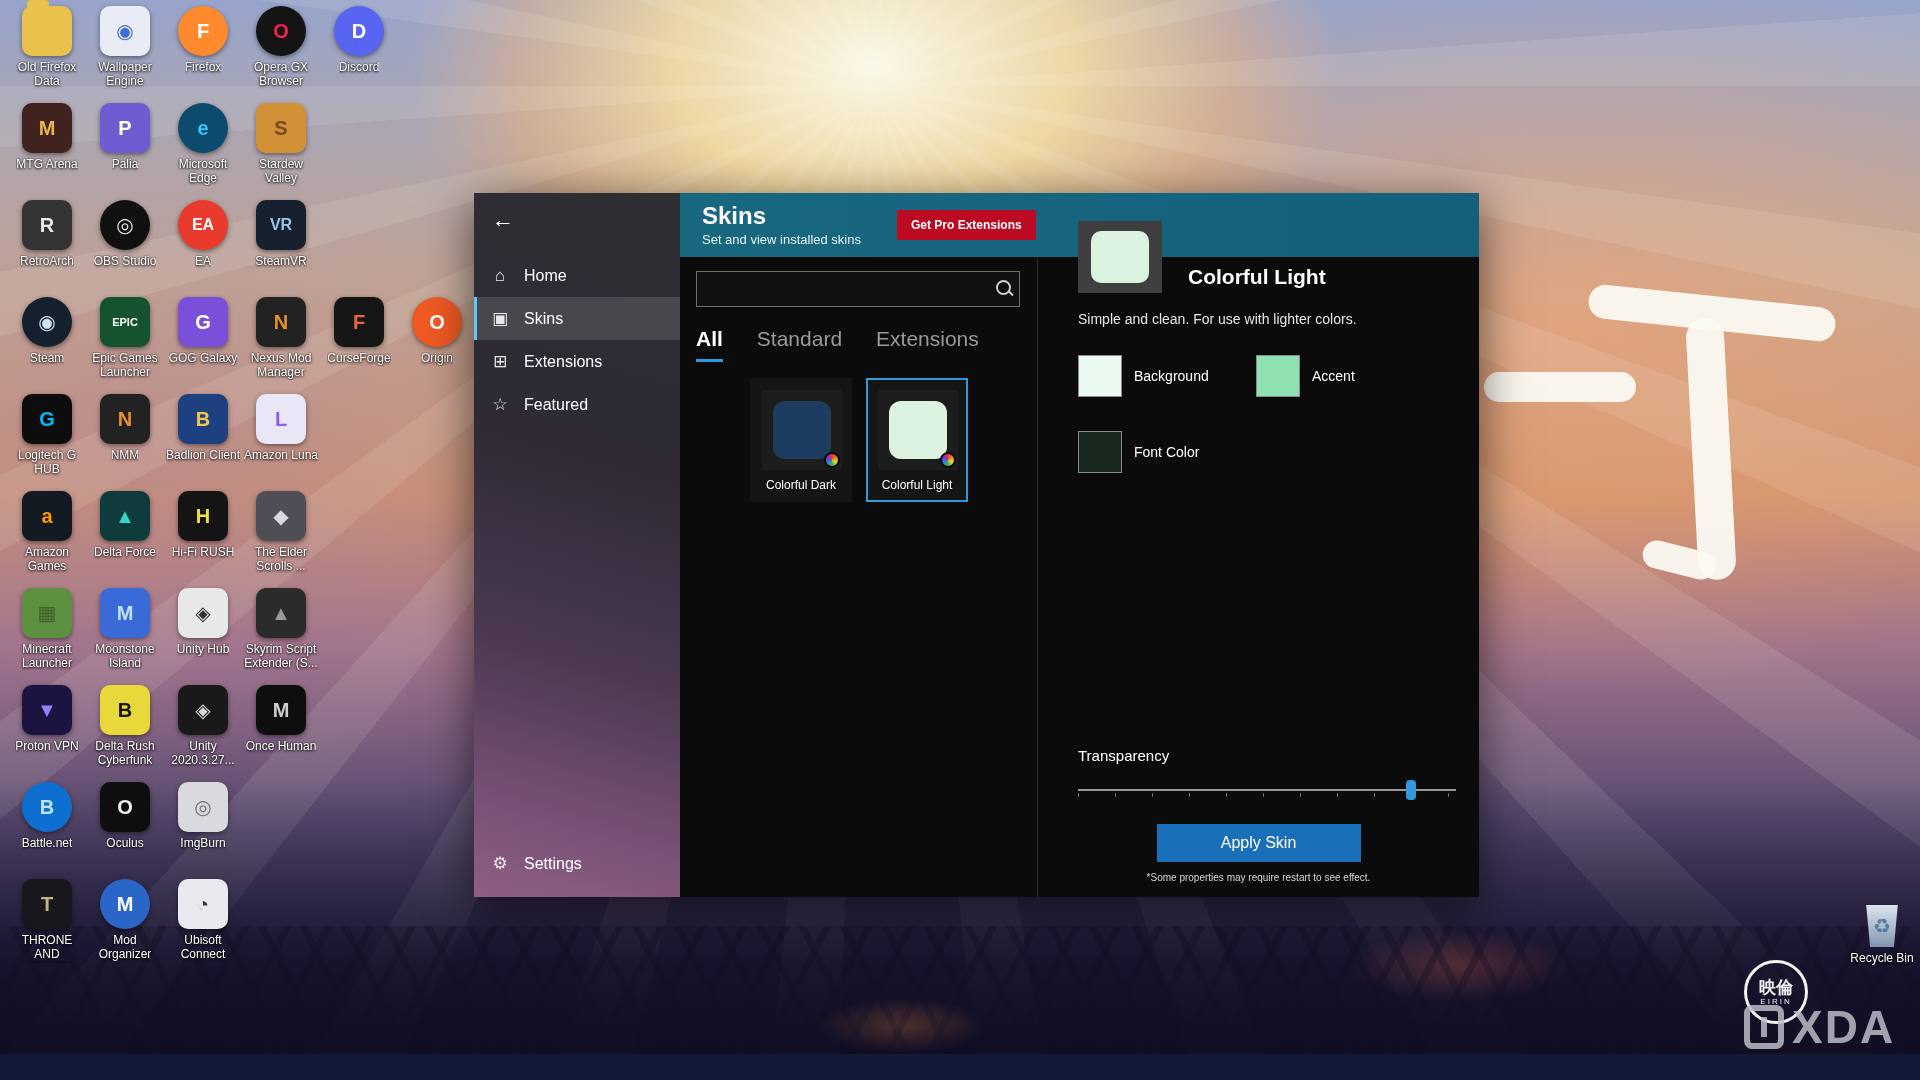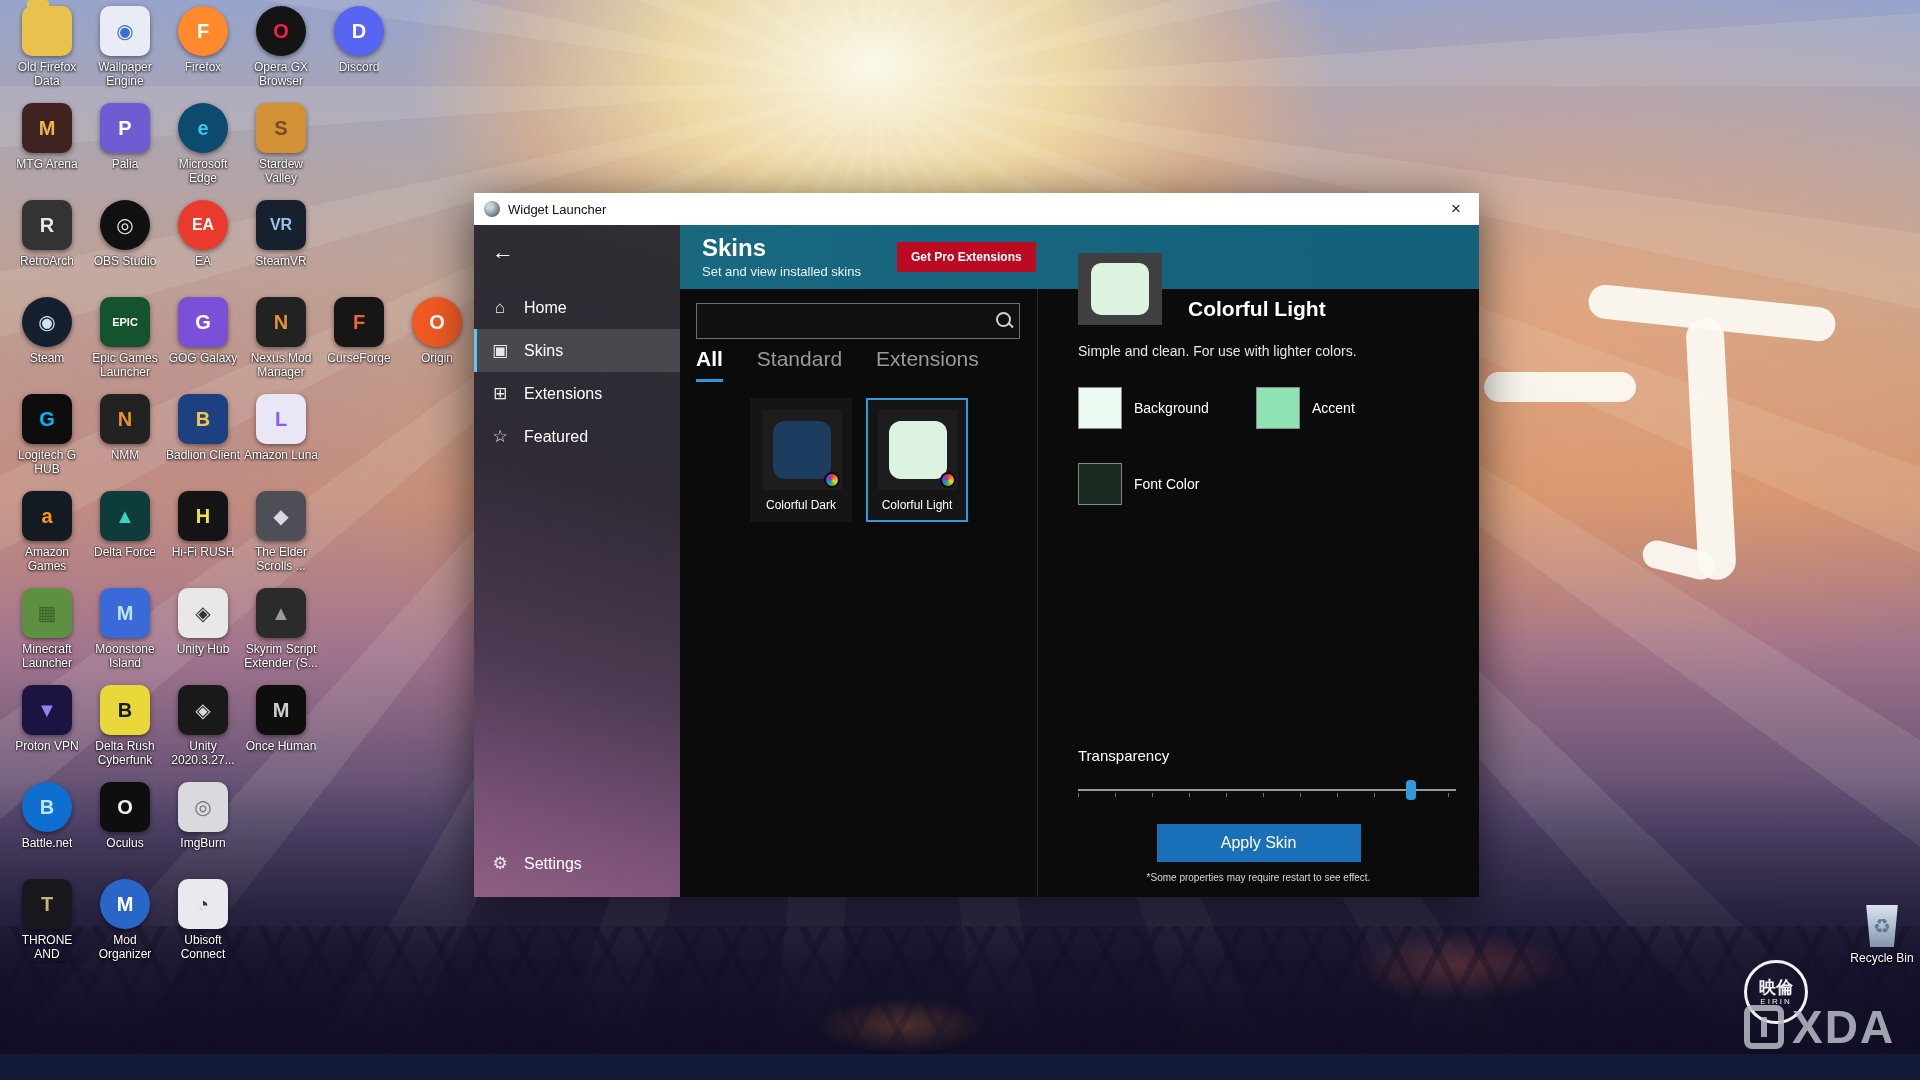--- a/index.html
+++ b/index.html
@@ -85,21 +85,21 @@
   .pro-btn { margin-left:36px; background:#bb0a21; color:#fff; border:none; font-size:12px; font-weight:bold;
     padding:8px 14px; border-radius:2px; cursor:pointer; font-family:inherit; }
 
   .content { flex:1; display:flex; min-height:0; background:#0b0b0b; }
   .pane-left { width:357px; flex:none; padding:14px 0 0 16px; }
   .searchbox { width:324px; height:36px; background:#101010; border:1px solid #6e6e6e; display:flex; align-items:center; }
   .search-input { flex:1; background:transparent; border:none; outline:none; color:#eee; font-size:14px; padding:0 10px; font-family:inherit; }
   .magnifier { width:30px; height:30px; position:relative; flex:none; cursor:pointer; }
   .magnifier::before { content:""; position:absolute; left:7px; top:6px; width:11px; height:11px; border:2px solid #cfcfcf; border-radius:50%; }
   .magnifier::after { content:""; position:absolute; left:18px; top:18px; width:7px; height:2px; background:#cfcfcf; transform:rotate(45deg); }
-  .tabs { display:flex; gap:34px; margin-top:8px; }
+  .tabs { display:flex; gap:34px; margin-top:20px; }
   .tab { font-size:21px; color:#9a9a9a; padding-bottom:8px; cursor:pointer; }
   .tab.selected { color:#ffffff; font-weight:bold; border-bottom:3px solid #2f9ade; }
   .cards { display:flex; gap:14px; margin-top:16px; margin-left:54px; }
   .skin-card { width:102px; background:#151515; padding:10px 10px 8px; cursor:pointer; border:2px solid transparent; }
   .skin-card.selected { border-color:#2f9ade; }
   .thumb { width:80px; height:80px; background:#1d1d1d; position:relative; display:flex; align-items:center; justify-content:center; }
   .thumb-inner { width:58px; height:58px; border-radius:12px; }
   .color-wheel { position:absolute; right:2px; bottom:2px; width:16px; height:16px; border-radius:50%;
     background:conic-gradient(#e33, #ee8a2a, #ecd82c, #3dbb4a, #2a7fe0, #7a3ae0, #e33); border:2px solid #0d0d0d; }
   .skin-name { margin-top:8px; font-size:12px; color:#fff; text-align:center; }
@@ -357,25 +357,20 @@
     <div class="eirin-cjk">映倫</div>
     <div class="eirin-en">EIRIN</div>
   </div>
 </div>
 <div class="xda">
   <div class="xda-logo"></div>
   <div class="xda-text">XDA</div>
 </div>
 
 <div class="window">
-  <div class="titlebar">
-    <div class="app-icon"></div>
-    <div class="titlebar-title">Widget Launcher</div>
-    <div class="titlebar-close">×</div>
-  </div>
 
   <div class="win-body">
 
     <div class="sidebar">
       <div class="back-btn">←</div>
       <div class="nav">
 
           <div class="nav-item">
             <span class="nav-icon">⌂</span>
             <span>Home</span>

